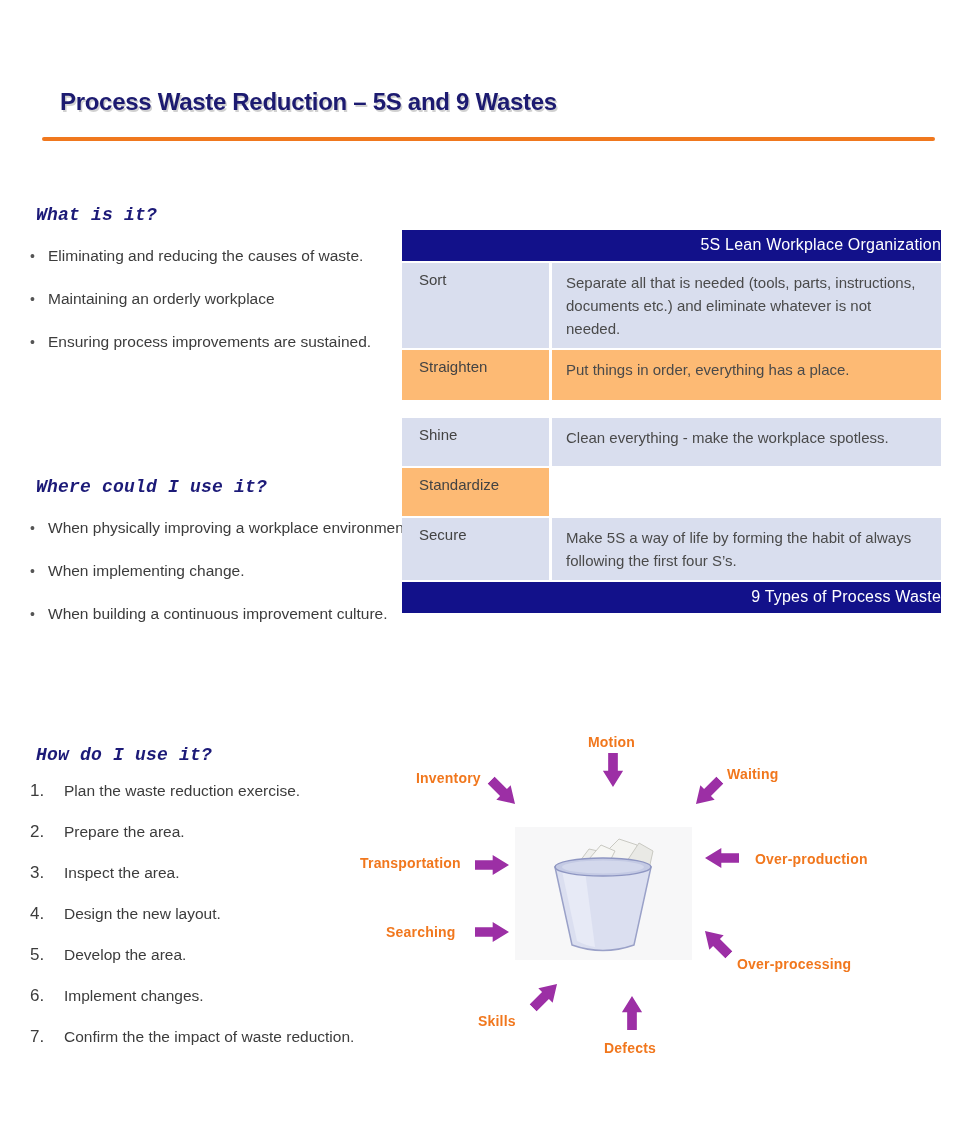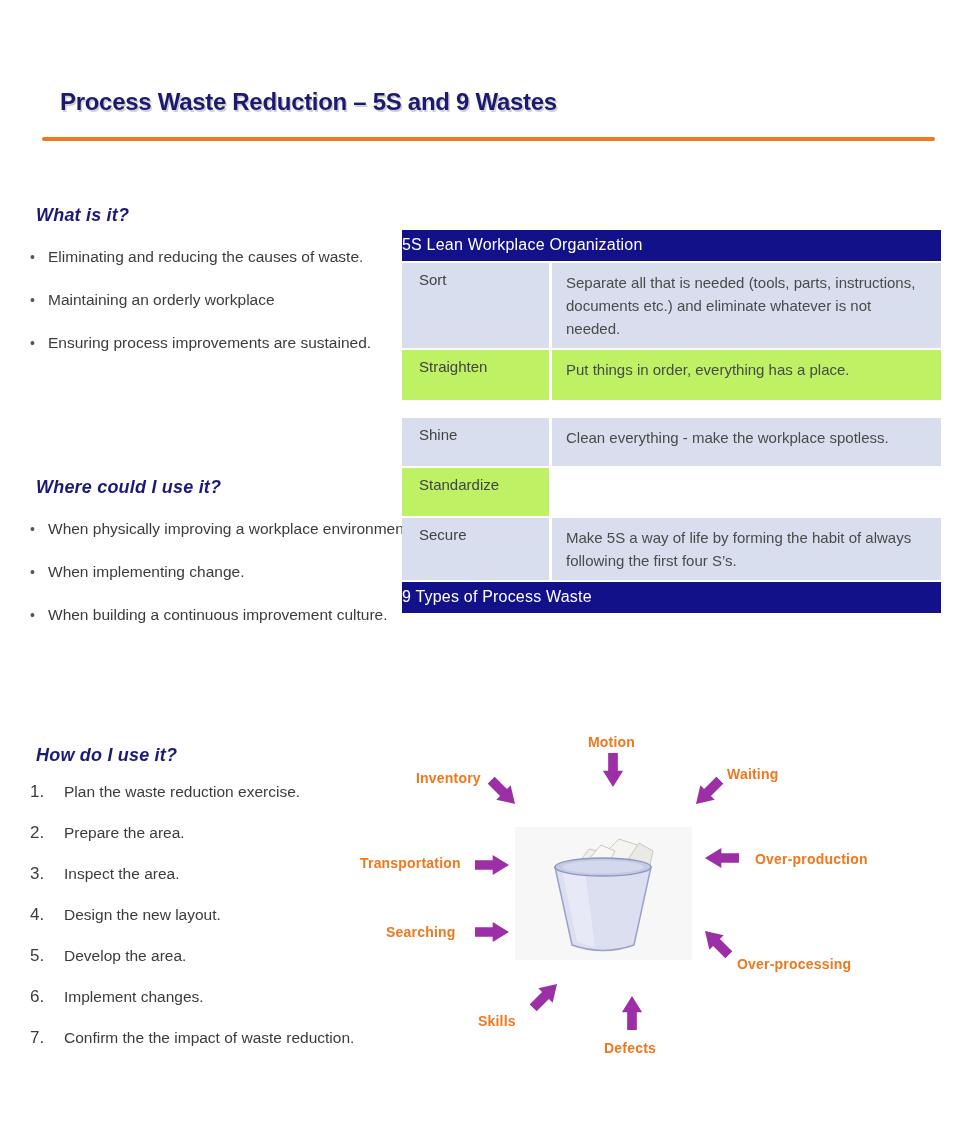--- a/index.html
+++ b/index.html
@@ -17,21 +17,21 @@
     position:absolute;left:42px;top:137px;width:893px;height:4px;
     background:#f0781e;border-radius:2px;
   }
   
   .section{position:absolute;left:30px;width:382px;}
   .sec-what{top:205px;}
   .sec-where{top:477px;width:398px;}
   .sec-how{top:745px;width:410px;}
   .sec-heading{
     font-size:18px;font-weight:700;font-style:italic;color:#1c1a78;
-    margin:0 6px 14px 6px;letter-spacing:0.2px;
+    margin:0 6px 14px 6px;letter-spacing:0.2px;font-family:Liberation Mono, monospace;
   }
   ul.bullets{list-style:none;margin:0;padding:0;}
   ul.bullets li{
     position:relative;padding-left:18px;margin-bottom:9px;
     font-size:15.5px;line-height:34px;color:#3c3c3c;
   }
   ul.bullets li::before{
     content:"•";position:absolute;left:0;top:0;color:#555;font-size:14px;
   }
   ol.steps{list-style:none;margin:4px 0 0 0;padding:0;}
@@ -40,33 +40,33 @@
   }
   ol.steps .num{
     width:34px;flex:0 0 34px;font-size:17px;color:#3c3c3c;
   }
   
   .s5-table{
     position:absolute;left:402px;top:230px;width:539px;
     font-size:15px;
   }
   .s5-header,.s5-footer{
-    background:#12118a;color:#ffffff;text-align:left;
+    background:#12118a;color:#ffffff;text-align:right;
     font-size:16px;padding:6px 0 7px 0;letter-spacing:0.2px;
   }
   .s5-footer{margin-top:2px;}
   .s5-row{display:flex;margin-top:2px;}
   .s5-row .term{
     flex:0 0 124px;padding:8px 6px 8px 17px;color:#434343;
   }
   .s5-row .desc{
     flex:1;padding:8px 12px 8px 14px;margin-left:3px;color:#4a4a4a;line-height:23px;
   }
   .row-dark .term,.row-dark .desc{background:#d9deee;}
-  .row-light .term,.row-light .desc{background:#bef264;}
+  .row-light .term,.row-light .desc{background:#fdba74;}
   .s5-row.r-sort{min-height:62px;}
   .s5-row.r-straighten{min-height:50px;}
   .s5-row.r-shine{min-height:48px;margin-top:18px;}
   .s5-row.r-standardize{min-height:48px;}
   .s5-row.r-secure{min-height:40px;}
   
   .diagram{position:absolute;left:350px;top:715px;width:560px;height:360px;}
   .w-label{
     position:absolute;font-size:14px;font-weight:700;color:#f1771d;
     white-space:nowrap;letter-spacing:0.2px;

